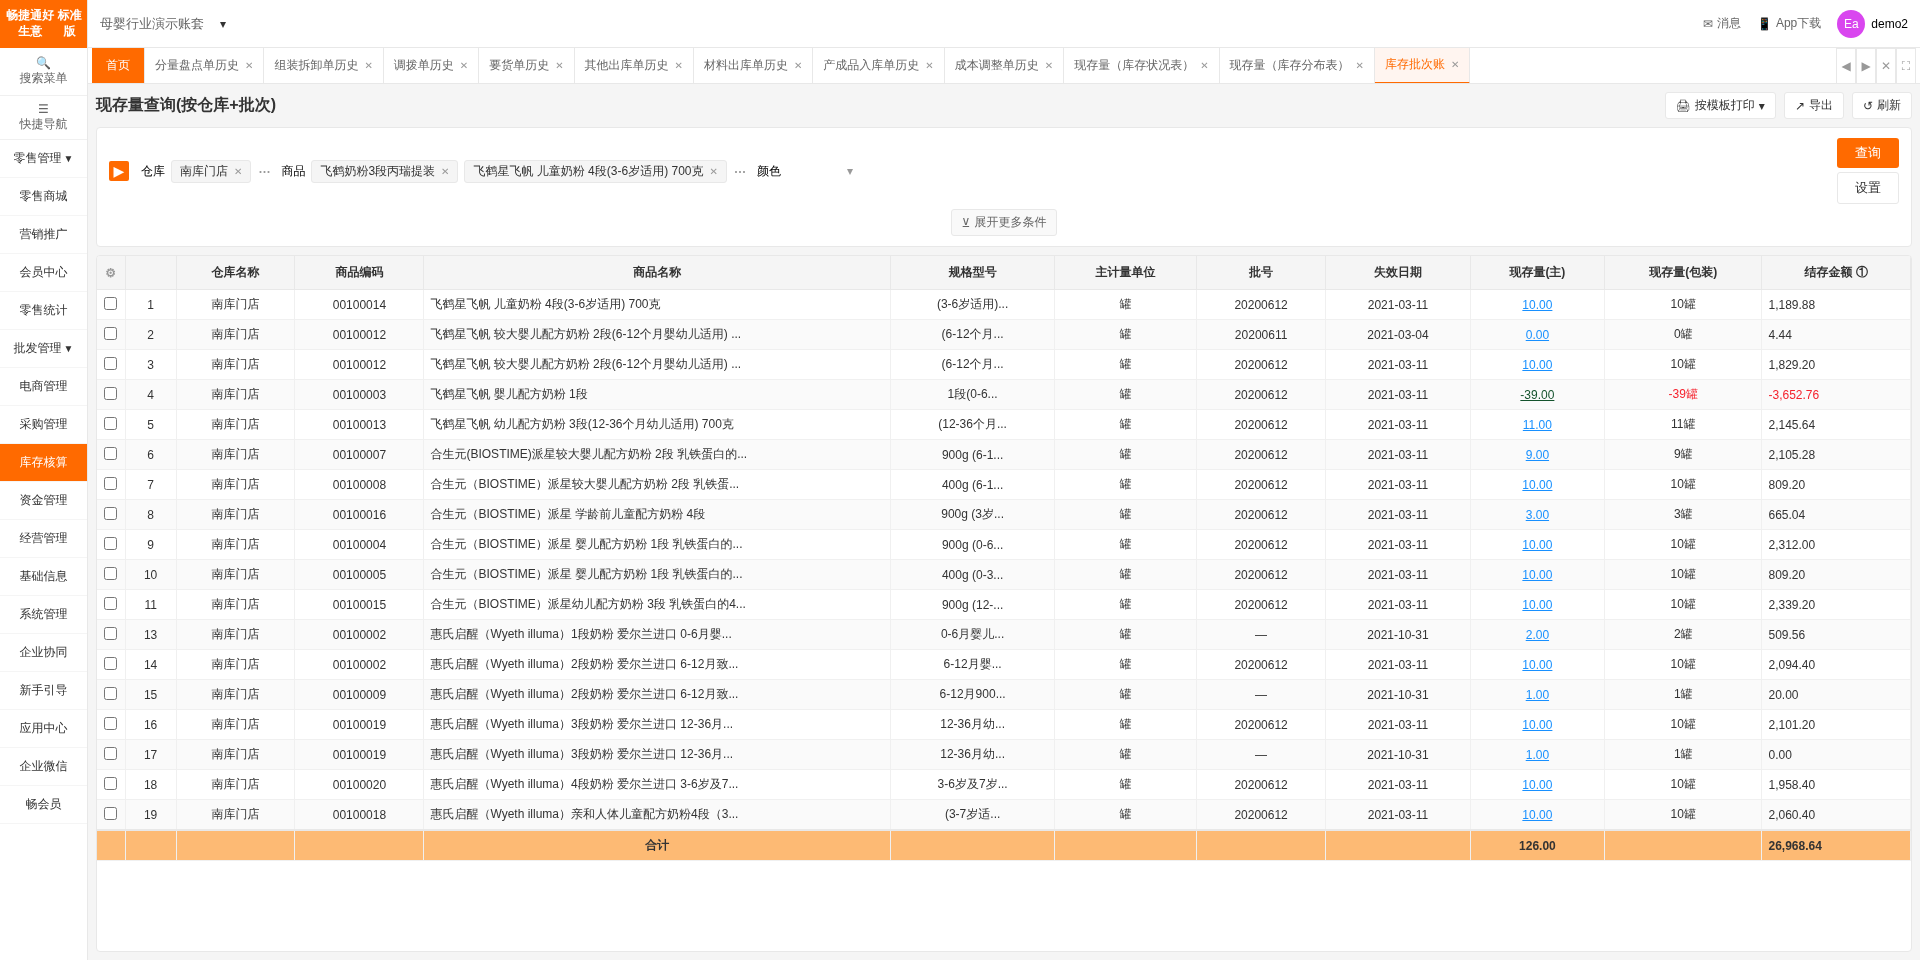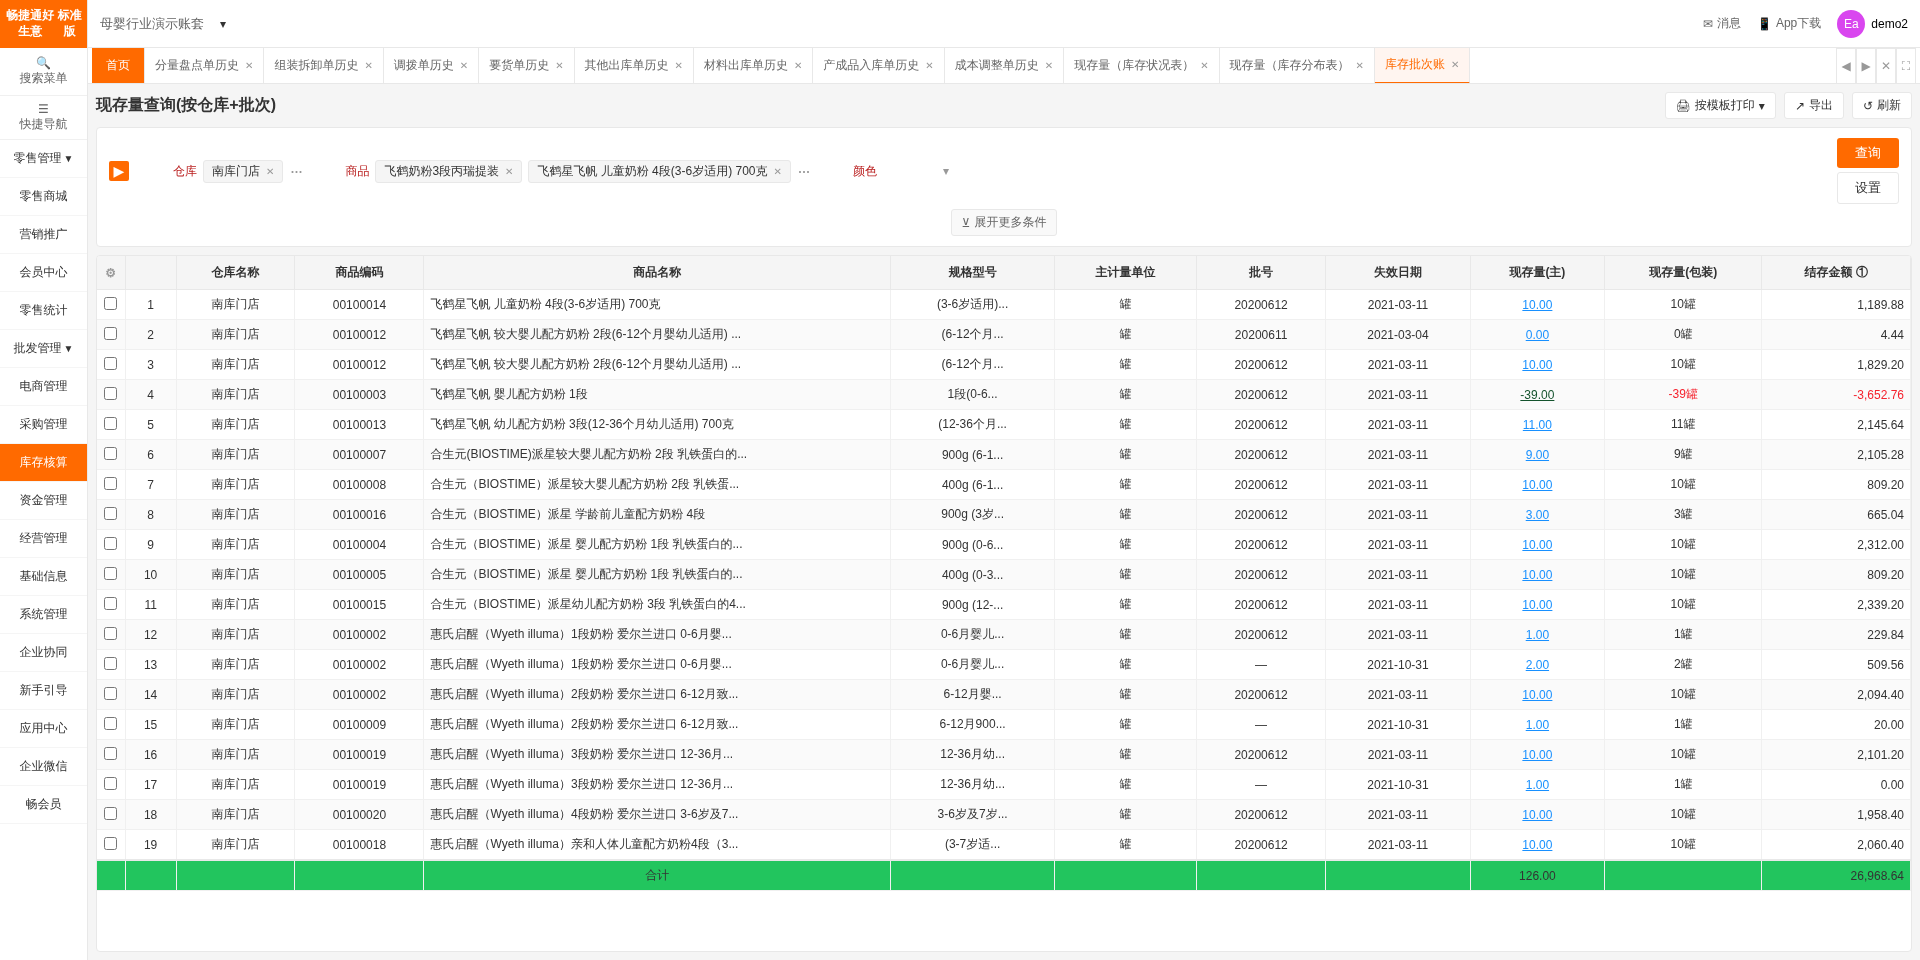--- a/index.html
+++ b/index.html
@@ -44,41 +44,41 @@
     .page-title { font-size: 16px; font-weight: bold; color: #333; }
     .page-actions { display: flex; align-items: center; gap: 8px; }
     .btn-print { display: flex; align-items: center; gap: 4px; padding: 4px 10px; border: 1px solid #e8e8e8; background: #fff; color: #333; cursor: pointer; border-radius: 3px; font-size: 12px; }
     .btn-export { display: flex; align-items: center; gap: 4px; padding: 4px 10px; border: 1px solid #e8e8e8; background: #fff; color: #333; cursor: pointer; border-radius: 3px; font-size: 12px; }
     .btn-refresh { display: flex; align-items: center; gap: 4px; padding: 4px 10px; border: 1px solid #e8e8e8; background: #fff; color: #333; cursor: pointer; border-radius: 3px; font-size: 12px; }
 
     
     .filter-area { background: #fff; border: 1px solid #e8e8e8; border-radius: 4px; padding: 10px 12px; margin-bottom: 8px; }
     .filter-row { display: flex; align-items: center; gap: 12px; flex-wrap: wrap; }
     .filter-item { display: flex; align-items: center; gap: 6px; }
-    .filter-label { color: #b91c1c; font-size: 12px; white-space: nowrap; margin-left: 32px; }
+    .filter-label { color: #000000; font-size: 12px; white-space: nowrap; }
     .filter-tag { display: flex; align-items: center; gap: 4px; padding: 2px 8px; background: #f5f5f5; border: 1px solid #e8e8e8; border-radius: 3px; color: #333; font-size: 12px; }
     .filter-tag-close { color: #999; cursor: pointer; font-size: 10px; margin-left: 2px; }
     .filter-more { color: #999; cursor: pointer; font-size: 18px; letter-spacing: -2px; }
     .filter-toggle { display: flex; align-items: center; gap: 4px; padding: 4px 10px; border: 1px solid #e8e8e8; background: #f9f9f9; cursor: pointer; font-size: 12px; color: #666; border-radius: 3px; }
     .filter-expand-row { display: flex; align-items: center; justify-content: center; padding: 5px 0 0; color: #666; font-size: 12px; }
 
     .btn-query { background: #ff6a00; color: #fff; border: none; padding: 6px 18px; border-radius: 3px; cursor: pointer; font-size: 13px; }
     .btn-setting { background: #fff; color: #333; border: 1px solid #e8e8e8; padding: 6px 14px; border-radius: 3px; cursor: pointer; font-size: 13px; }
     .query-actions { display: flex; flex-direction: column; gap: 4px; }
 
     
     .table-wrap { flex: 1; overflow: auto; background: #fff; border: 1px solid #e8e8e8; border-radius: 4px; }
     table { width: 100%; border-collapse: collapse; }
     thead th { background: #f5f5f5; border-bottom: 1px solid #e8e8e8; border-right: 1px solid #e8e8e8; padding: 8px 6px; color: #333; font-weight: 600; text-align: center; font-size: 12px; white-space: nowrap; position: sticky; top: 0; z-index: 2; }
     tbody td { border-bottom: 1px solid #f0f0f0; border-right: 1px solid #f0f0f0; padding: 6px 6px; color: #333; font-size: 12px; text-align: center; }
     tbody tr:nth-child(even) { background: #fafafa; }
     .td-left { text-align: left; }
-    .td-right { text-align: right; }
+    .td-right { text-align: left; }
     .td-link { color: #1890ff; text-decoration: underline; cursor: pointer; }
-    .footer-row td { background: #22c55e; font-weight: normal; border-top: 2px solid #e8e8e8; }
+    .footer-row td { background: #fdba74; font-weight: bold; border-top: 2px solid #e8e8e8; }
     .expand-btn { width: 20px; height: 20px; background: #ff6a00; color: #fff; border: none; border-radius: 2px; cursor: pointer; display: flex; align-items: center; justify-content: center; font-size: 14px; }
     .th-settings { width: 28px; }
     .gear-icon { color: #999; cursor: pointer; }
   </style>
 </head>
 <body>
 
 <div class="sidebar">
   <div class="sidebar-logo">
     <span>畅捷通好生意</span>
@@ -441,34 +441,20 @@
     <td>900g (12-...</td>
     <td>罐</td>
     <td>20200612</td>
     <td>2021-03-11</td>
     <td><span class="td-link" style="">10.00</span></td>
     <td style="">10罐</td>
     <td class="td-right" style="">2,339.20</td>
   </tr>
             <tr>
     <td><input type="checkbox" style=""></td>
-    <td>12</td>
-    <td>南库门店</td>
-    <td>00100002</td>
-    <td class="td-left" style="max-width:240px;overflow:hidden;text-overflow:ellipsis;white-space:nowrap;">惠氏启醒（Wyeth illuma）1段奶粉 爱尔兰进口 0-6月婴...</td>
-    <td>0-6月婴儿...</td>
-    <td>罐</td>
-    <td>20200612</td>
-    <td>2021-03-11</td>
-    <td><span class="td-link" style="">1.00</span></td>
-    <td style="">1罐</td>
-    <td class="td-right" style="">229.84</td>
-  </tr>
-            <tr>
-    <td><input type="checkbox" style=""></td>
     <td>13</td>
     <td>南库门店</td>
     <td>00100002</td>
     <td class="td-left" style="max-width:240px;overflow:hidden;text-overflow:ellipsis;white-space:nowrap;">惠氏启醒（Wyeth illuma）1段奶粉 爱尔兰进口 0-6月婴...</td>
     <td>0-6月婴儿...</td>
     <td>罐</td>
     <td>—</td>
     <td>2021-10-31</td>
     <td><span class="td-link" style="">2.00</span></td>
     <td style="">2罐</td>

